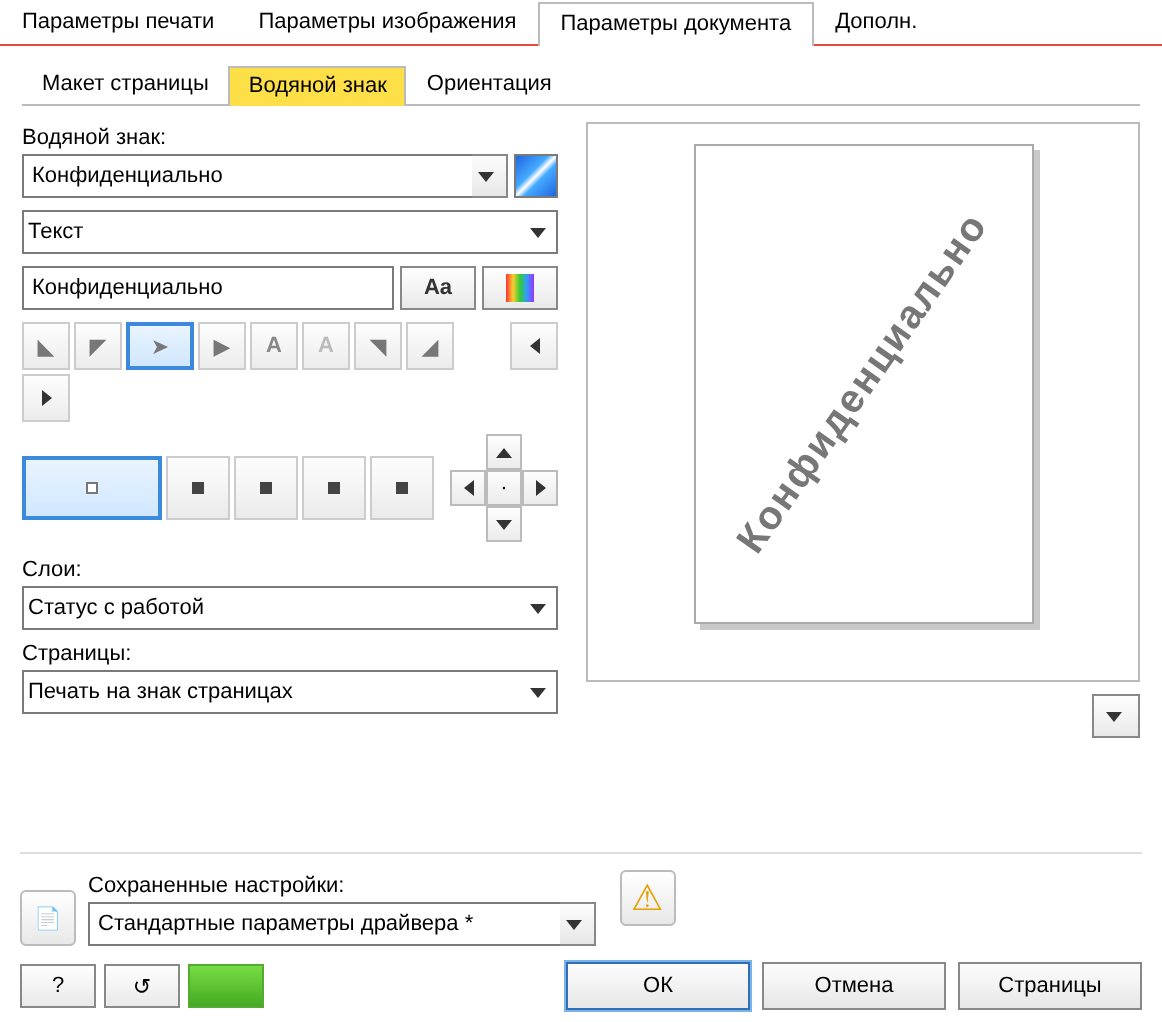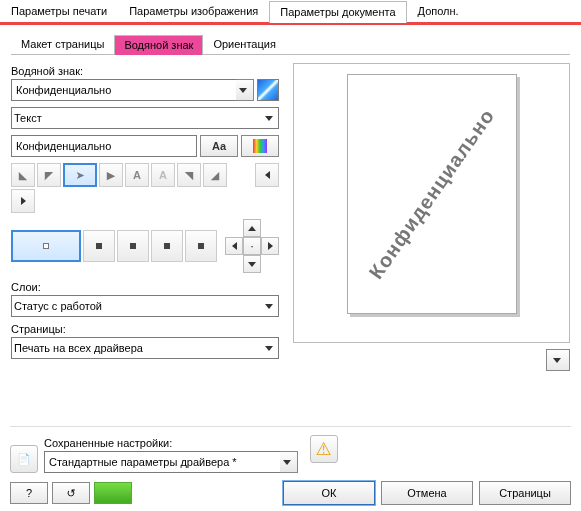--- a/index.html
+++ b/index.html
@@ -1,23 +1,23 @@
 <!DOCTYPE html>
 <html><head>
 <meta charset="utf-8">
 <style>
 * { box-sizing: border-box; font-family: "Segoe UI", Tahoma, sans-serif; font-size: 11px; }
 body { margin: 0; background: #fff; width: 581px; height: 511px; position: relative; color: #000; }
-.tabstrip { display: flex; border-bottom: 3px solid #ef4444; }
+.tabstrip { display: flex; border-bottom: 1px solid #ef4444; }
 .tab { padding: 4px 10px 5px; border: 1px solid transparent; border-bottom: none; cursor: pointer; position: relative; }
 .tab.active { border-color: #bbb; background: #fff; top: 1px; }
 .main-area { padding: 8px 10px; border: 1px solid transparent; }
 .subtabstrip { display: flex; border-bottom: 1px solid #bbb; margin-bottom: 8px; }
 .subtab { padding: 3px 9px 4px; border: 1px solid transparent; border-bottom: none; cursor: pointer; position: relative; }
-.subtab.active { border-color: #bbb; background: #ec4899; top: 1px; }
+.subtab.active { border-color: #bbb; background: #fde047; top: 1px; }
 .cols { display: flex; gap: 14px; }
 .left { width: 268px; }
 .right { flex: 1; }
 .lbl { display: block; margin: 2px 0 2px; }
 .row { display: flex; gap: 3px; margin-bottom: 6px; align-items: stretch; }
 .input { border: 1px solid #7a7a7a; height: 22px; padding: 2px 4px; flex: 1; background: #fff; }
 .sel { border: 1px solid #7a7a7a; height: 22px; padding: 2px 2px; flex: 1; background: #fff; display: flex; align-items: center; justify-content: space-between; }
 .chev { border-left: 4px solid transparent; border-right: 4px solid transparent; border-top: 5px solid #333; margin-right: 3px; }
 .btn-sq { width: 38px; height: 22px; border: 1px solid #888; background: linear-gradient(#fefefe,#e9e9e9); display: flex; align-items: center; justify-content: center; cursor: pointer; }
 .sel-icon { width: 22px; height: 22px; border: 1px solid #7a7a7a; background: linear-gradient(135deg,#26d,#4af 40%,#fff 50%,#4af 60%,#26d); }
@@ -164,21 +164,21 @@
       <div class="row">
           <div class="sel">
             <span>Статус с работой</span>
             <div class="chev"></div>
           </div>
         </div>
 
       <span class="lbl">Страницы:</span>
       <div class="row">
           <div class="sel">
-            <span>Печать на всех драйвера</span>
+            <span>Печать на знак страницах</span>
             <div class="chev"></div>
           </div>
         </div>
     </div>
 
     <div class="right">
       <div class="preview-wrap">
         <div class="page">
           <div class="wm">Конфиденциально</div>
         </div>

